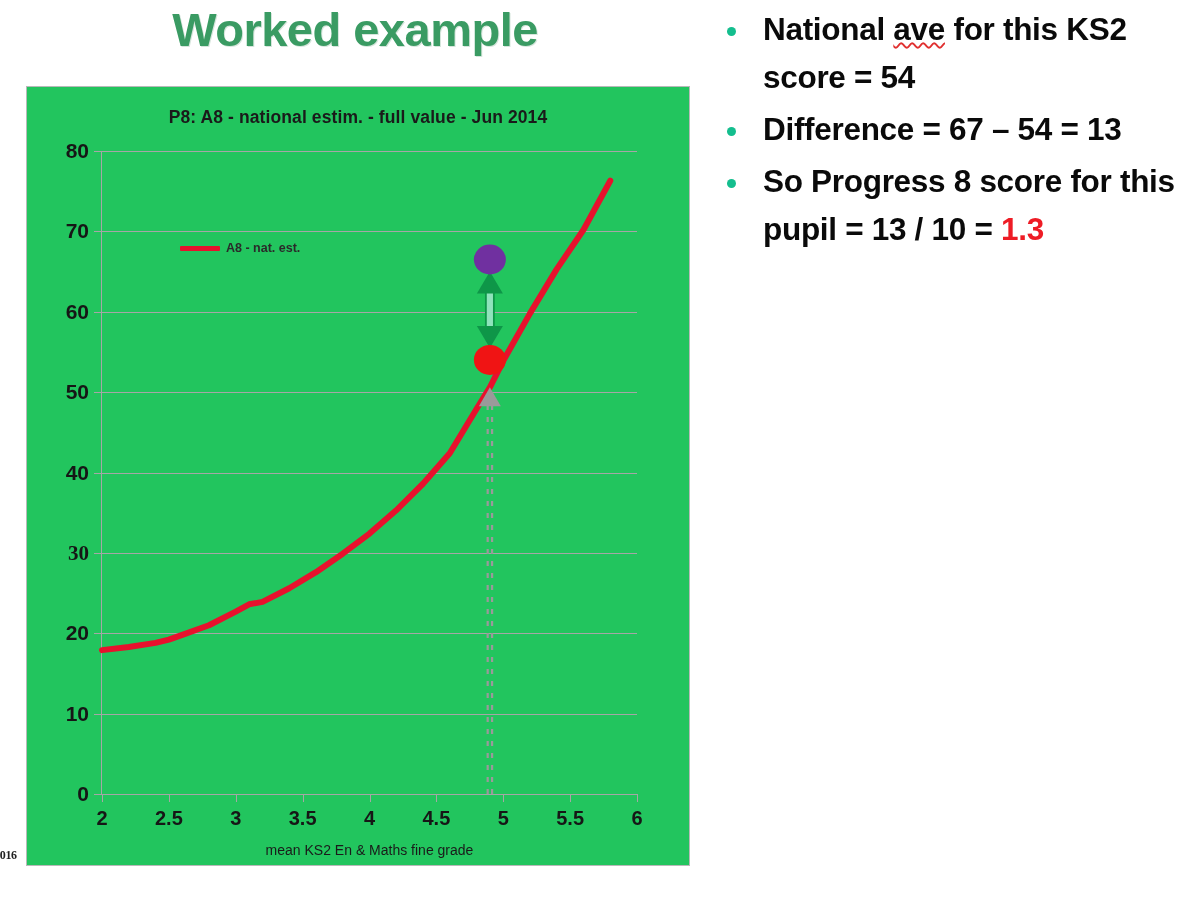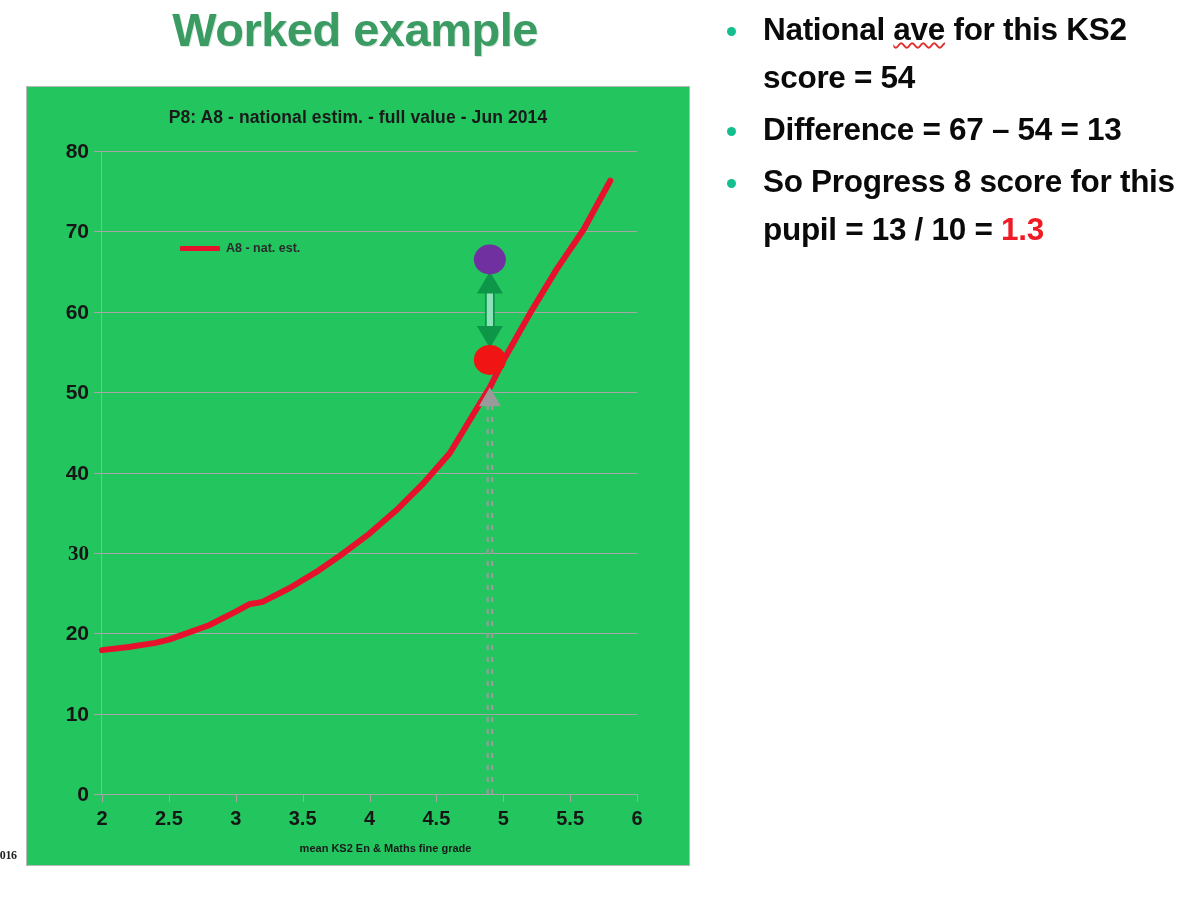--- a/index.html
+++ b/index.html
@@ -114,25 +114,24 @@
     color: #161616;
     white-space: nowrap;
   }
 
   #xaxis-title {
     position: absolute;
     top: 100%;
     margin-top: 48px;
     left: 50%;
     transform: translateX(-50%);
-    font-size: 11px;
-    font-weight: bold;
+    font-size: 14px;
+    font-weight: normal;
     color: #1a1a1a;
     white-space: nowrap;
-    margin-left: 16px;
   }
 
   
   #legend {
     position: absolute;
     left: 78px;
     top: 90px;
     display: flex;
     align-items: center;
     gap: 6px;

